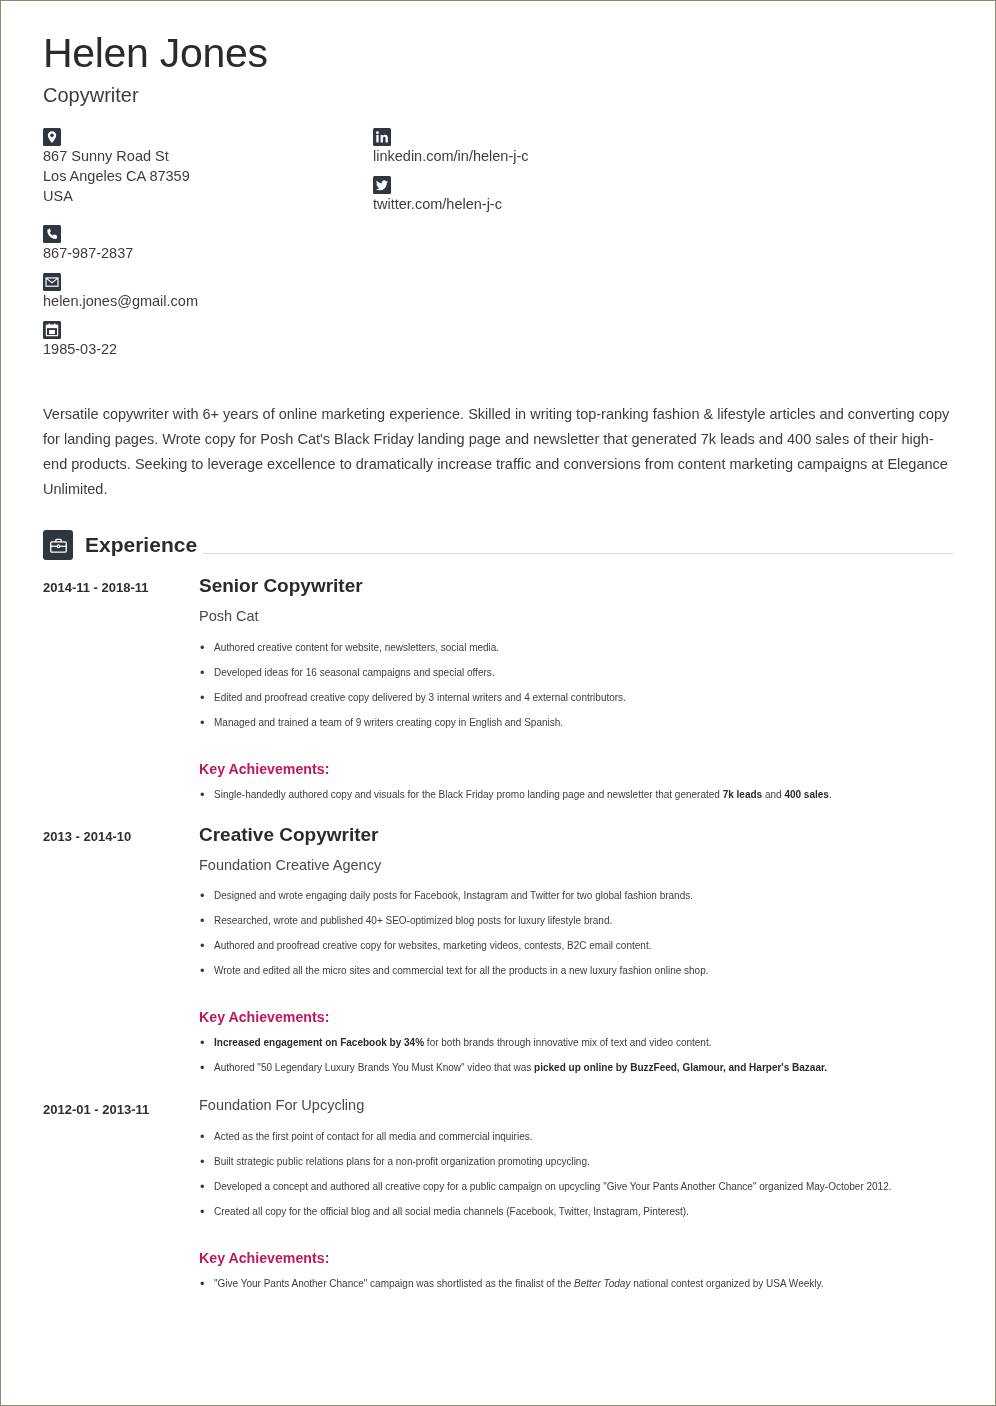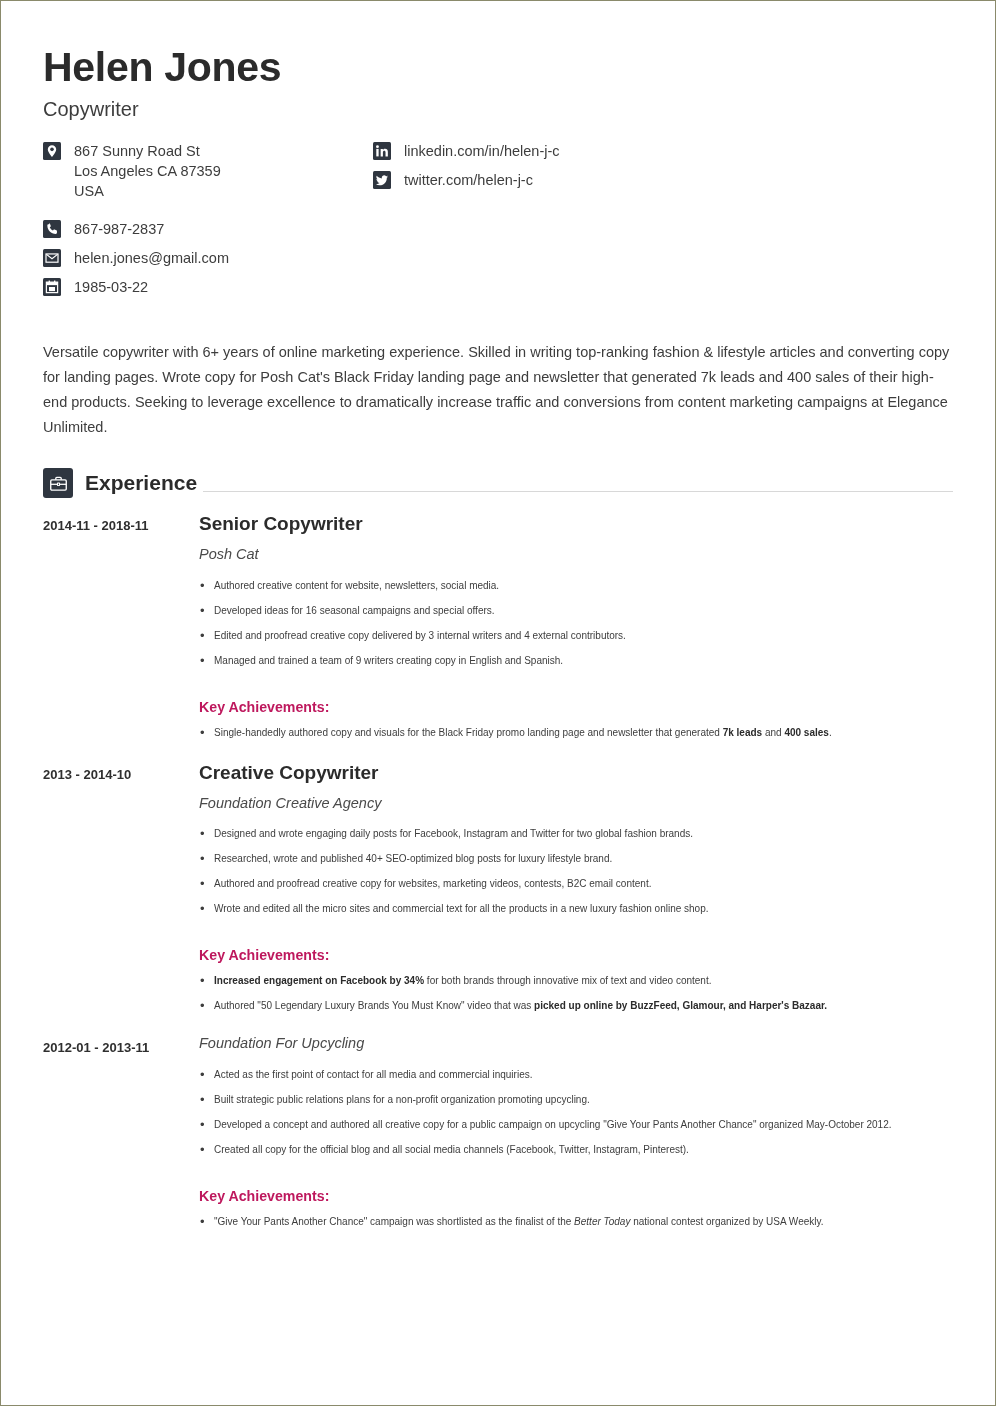--- a/index.html
+++ b/index.html
@@ -27,45 +27,46 @@
   }
 
   .sheet {
     box-sizing: border-box;
     padding: 28px 42px 20px 42px;
   }
 
   
   .name {
     font-size: 41px;
-    font-weight: bold;
+    font-weight: normal;
     color: #2b2b2b;
     letter-spacing: -0.3px;
     line-height: 1.08;
-    margin: 16px 0 8px 0;
+    margin: 2px 0 8px 0;
   }
   .job-title {
     font-size: 20px;
     font-weight: normal;
     color: #3d3d3d;
     margin: 0 0 20px 0;
     line-height: 1.2;
   }
 
   .contact-grid {
     display: flex;
     align-items: flex-start;
   }
   .contact-col-left { width: 330px; flex: 0 0 330px; }
   .contact-col-right { flex: 1 1 auto; }
 
   .contact-row {
     display: flex;
     align-items: flex-start;
     margin-bottom: 9px;
+    flex-direction: column;
   }
   .contact-row .ico {
     flex: 0 0 18px;
     width: 18px;
     height: 18px;
     margin-right: 13px;
     margin-top: 1px;
   }
   .contact-row .ico svg { display: block; width: 18px; height: 18px; }
 
@@ -140,21 +141,20 @@
 
   .job-position {
     font-size: 19px;
     font-weight: bold;
     color: #2b2b2b;
     line-height: 1.25;
     margin-bottom: 9px;
   }
   .job-company {
     font-size: 14.5px;
-    font-style: italic;
     color: #4a4a4a;
     margin-bottom: 9px;
     line-height: 1.3;
   }
 
   ul.bullets {
     list-style: none;
     margin: 0;
     padding: 0;
   }

